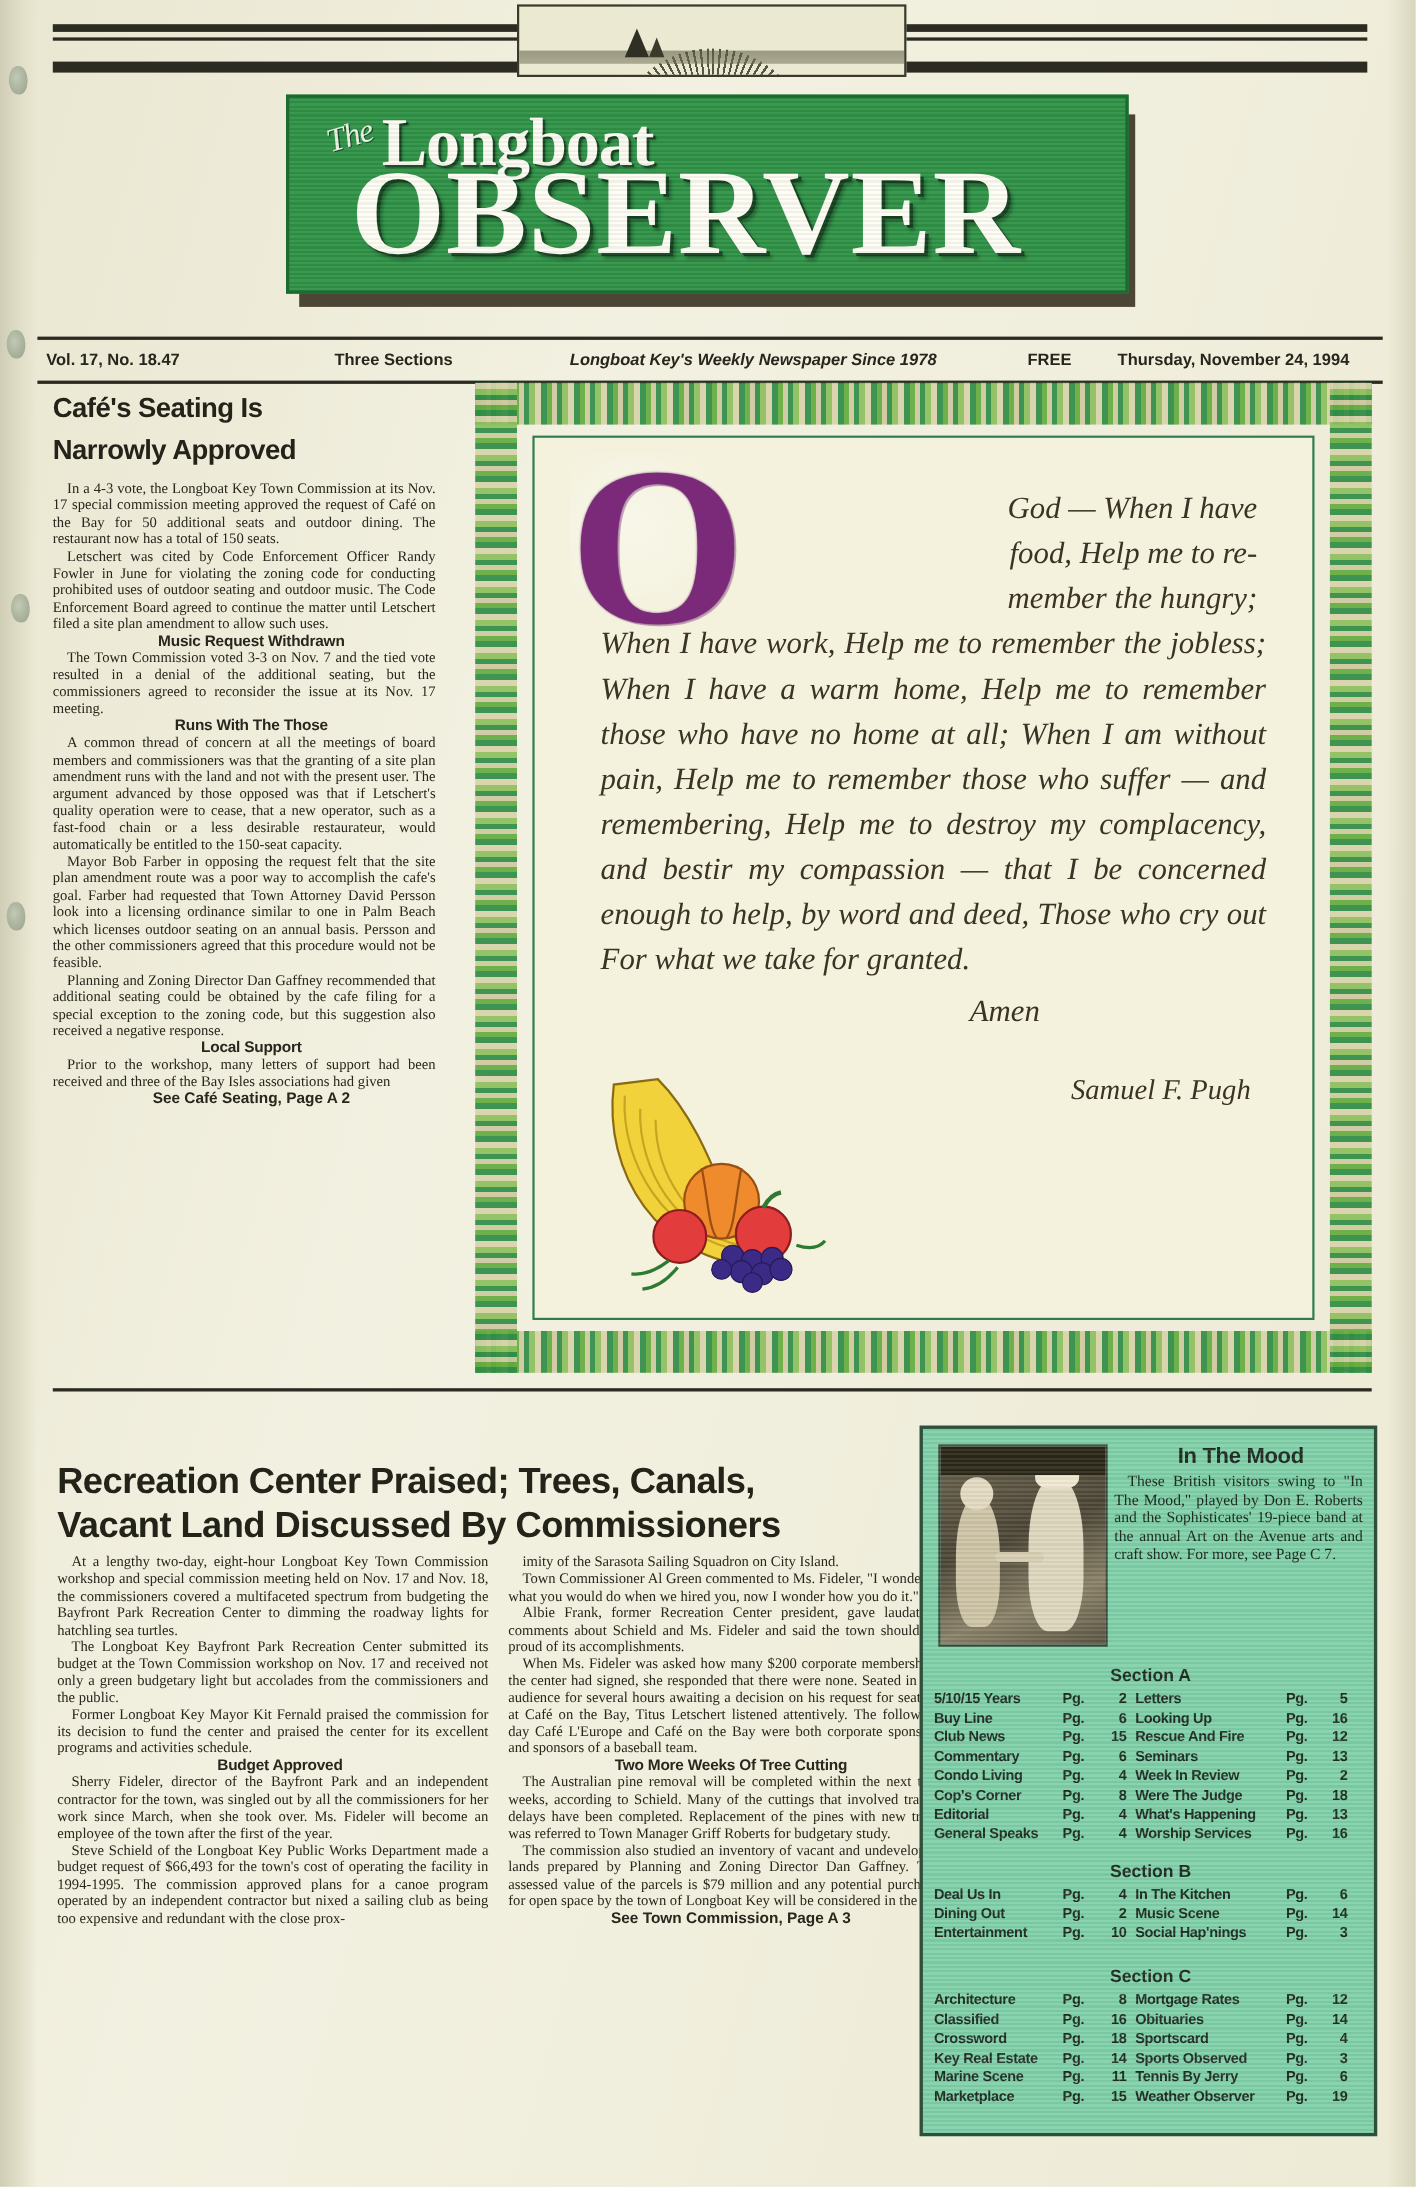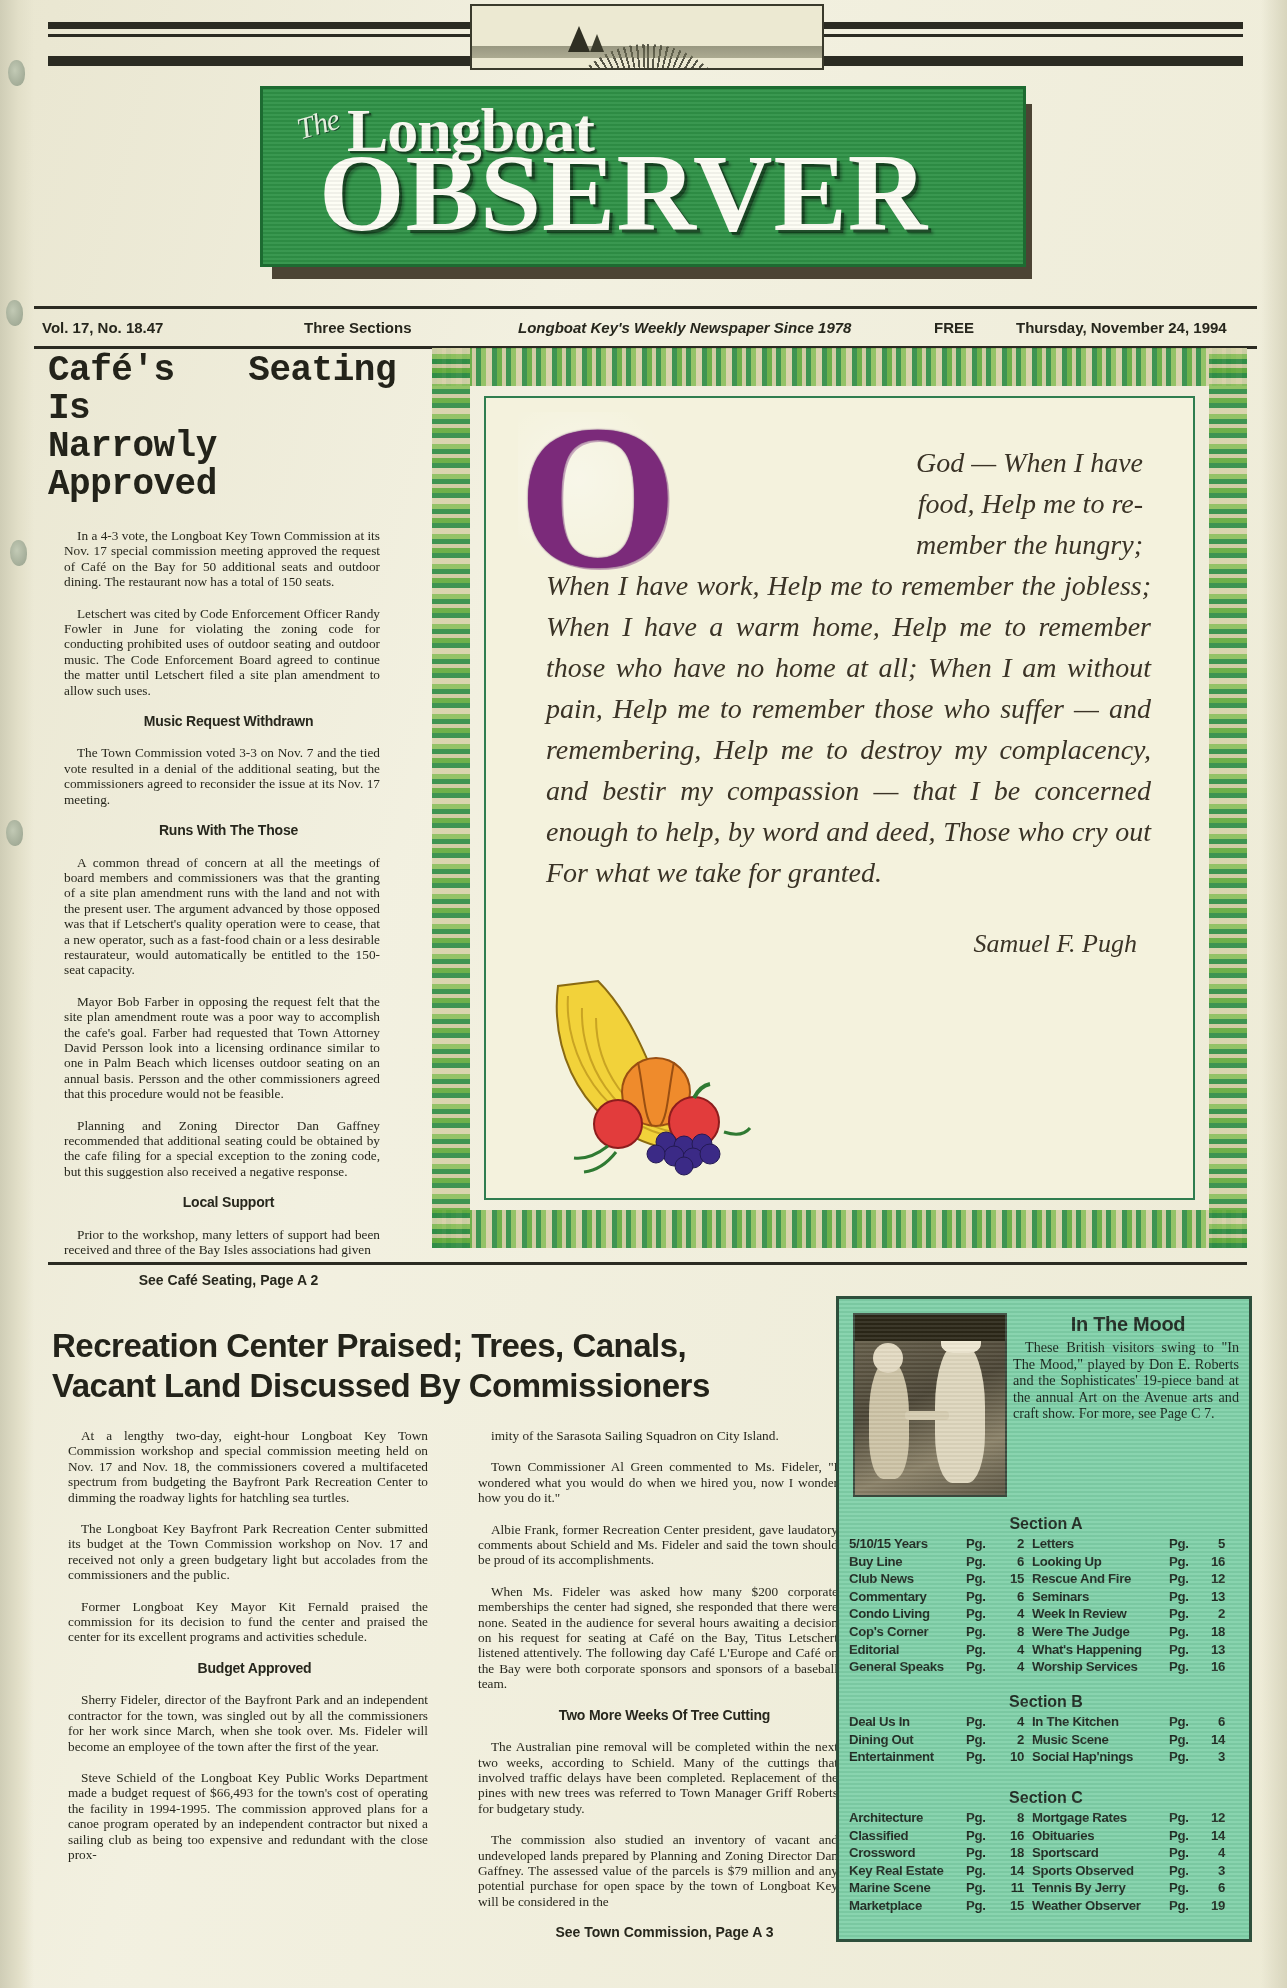--- a/index.html
+++ b/index.html
@@ -62,21 +62,21 @@
     display:flex;align-items:center;}
   .folio span{white-space:nowrap;}
   .f1{position:absolute;left:8px;}
   .f2{position:absolute;left:270px;}
   .f3{position:absolute;left:484px;font-style:italic;}
   .f4{position:absolute;left:900px;}
   .f5{position:absolute;left:982px;}
 
   
   .col{position:absolute;font-size:13.3px;line-height:15.4px;color:#27271d;text-align:justify;}
-  .col p{margin:16px;text-indent:13px;}
+  .col p{margin:0;text-indent:13px;}
   .hl{font-family:"Liberation Sans",sans-serif;font-weight:bold;color:#23231a;letter-spacing:-.5px;}
   .subhead{font-family:"Liberation Sans",sans-serif;font-weight:bold;font-size:14px;
     text-align:center;margin:11px 0 3px;text-indent:0;letter-spacing:-.2px;}
   .jump{font-family:"Liberation Sans",sans-serif;font-weight:bold;font-size:14px;
     text-align:center;margin-top:6px;text-indent:0;}
 
   
   .prayer-wrap{position:absolute;left:432px;top:348px;width:815px;height:900px;}
   .vine{position:absolute;background:
       repeating-linear-gradient(90deg,
@@ -190,21 +190,21 @@
   <div class="folio-rule" style="top:346px;height:3px"></div>
   <div class="folio">
     <span class="f1">Vol. 17, No. 18.47</span>
     <span class="f2">Three Sections</span>
     <span class="f3">Longboat Key's Weekly Newspaper Since 1978</span>
     <span class="f4">FREE</span>
     <span class="f5">Thursday, November 24, 1994</span>
   </div>
 
   <div class="col" style="left:48px;top:352px;width:348px;">
-    <div class="hl" style="font-size:36px;line-height:38px;font-family:Liberation Mono, monospace;">
+    <div class="hl" style="font-size:25px;line-height:38px;">
       <div>Café's Seating Is</div>
       <div>Narrowly Approved</div>
     </div>
     <div style="height:8px"></div>
     <p>In a 4-3 vote, the Longboat Key Town Commission at its Nov. 17 special commission meeting approved the request of Café on the Bay for 50 additional seats and outdoor dining. The restaurant now has a total of 150 seats.</p>
     <p>Letschert was cited by Code Enforcement Officer Randy Fowler in June for violating the zoning code for conducting prohibited uses of outdoor seating and outdoor music. The Code Enforcement Board agreed to continue the matter until Letschert filed a site plan amendment to allow such uses.</p>
 
     <p class="subhead">Music Request Withdrawn</p>
     <p>The Town Commission voted 3-3 on Nov. 7 and the tied vote resulted in a denial of the additional seating, but the commissioners agreed to reconsider the issue at its Nov. 17 meeting.</p>
 
@@ -227,20 +227,21 @@
     <div class="prayer-inner">
       <div class="dropcap">O</div>
 
       <div class="prayer-text">
         <div style="text-align:right;padding-right:8px;">
           <span>God — When I have</span><br>
           <span>food, Help me to re-</span><br>
           <span>member the hungry;</span>
         </div>
         <span class="run2">When I have work, Help me to remember the jobless; When I have a warm home, Help me to remember those who have no home at all; When I am without pain, Help me to remember those who suffer — and remembering, Help me to destroy my complacency, and bestir my compassion — that I be concerned enough to help, by word and deed, Those who cry out For what we take for granted.</span>
+        <span class="amen">Amen</span>
         <span class="signature">Samuel F. Pugh</span>
       </div>
 
       <svg class="cornucopia" viewBox="0 0 260 230">
         <path d="M20 40 C10 120 60 200 150 205 C120 150 105 80 60 35 Z" fill="#f2d23a" stroke="#8a6a12" stroke-width="2"></path>
         <path d="M30 50 C26 110 66 180 140 192" fill="none" stroke="#c9a423" stroke-width="2"></path>
         <path d="M44 62 C42 118 78 176 136 186" fill="none" stroke="#c9a423" stroke-width="2"></path>
         <path d="M58 72 C58 124 92 170 134 180" fill="none" stroke="#c9a423" stroke-width="2"></path>
         <circle cx="118" cy="146" r="34" fill="#ef8b2c" stroke="#9a4f12" stroke-width="2"></circle>
         <path d="M100 116 C106 146 106 170 114 180 M136 116 C130 146 130 170 122 180" stroke="#9a4f12" fill="none" stroke-width="2"></path>

